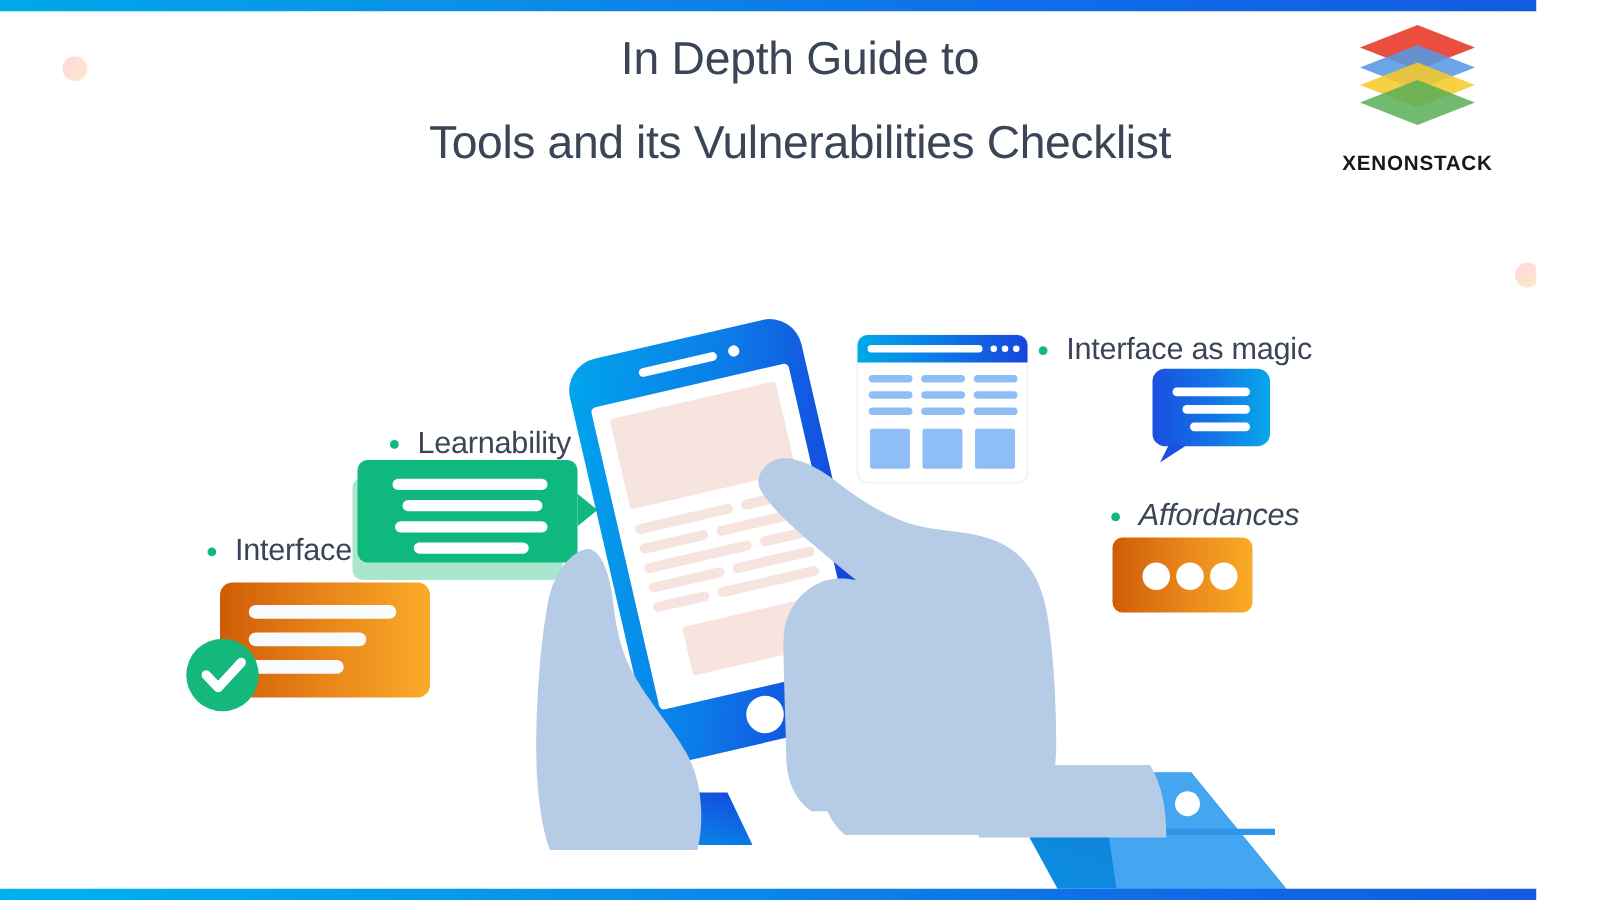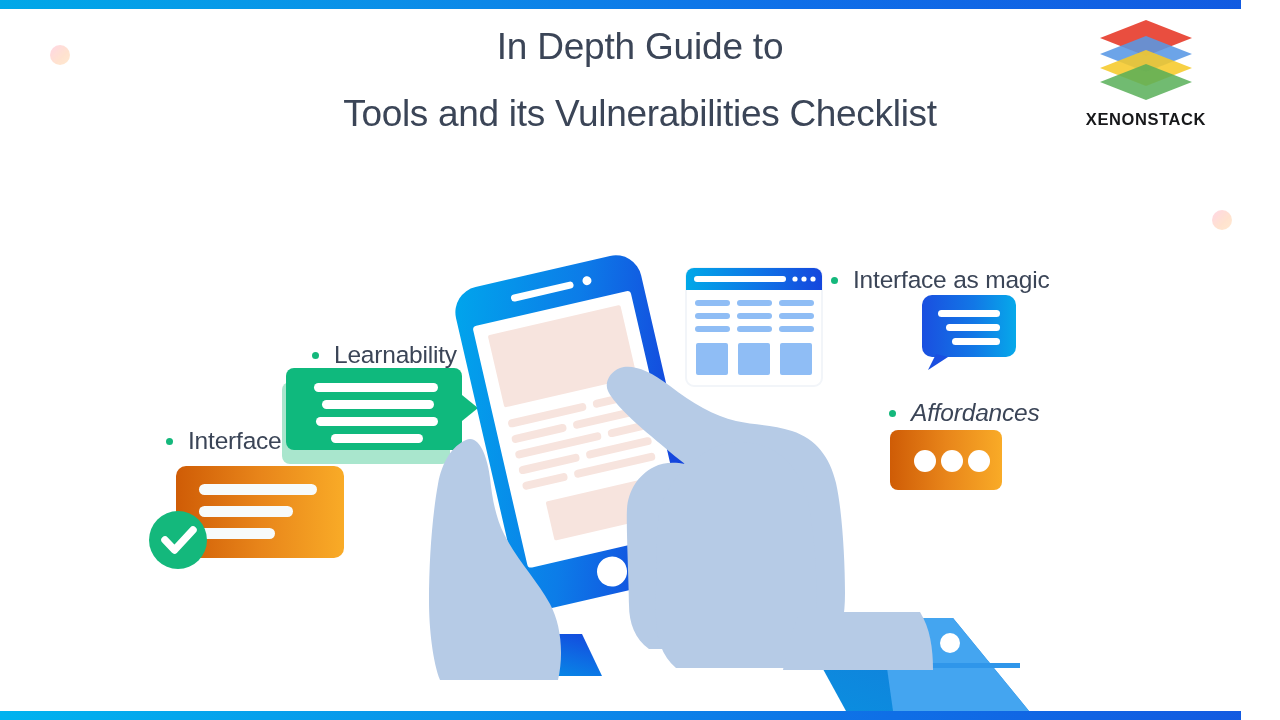--- a/index.html
+++ b/index.html
@@ -1,19 +1,19 @@
 <!DOCTYPE html>
 <html><head>
 <meta charset="utf-8">
 <title>Interaction Design Cover</title>
 <style>
   html,body{margin:0;padding:0;background:#ffffff;}
   body{width:1280px;height:720px;overflow:hidden;
        font-family:"Liberation Sans","DejaVu Sans",sans-serif;}
-  #stage{position:relative;width:1229px;height:720px;background:#fff;overflow:hidden;padding-left:12px;}
+  #stage{position:relative;width:1229px;height:720px;background:#fff;overflow:hidden;}
 
   
   .bar{position:absolute;left:0;width:1280px;}
   #topbar{top:0;height:9px;
     background:linear-gradient(90deg,#00a8e8 0%,#0b8fe8 30%,#0f6fe8 62%,#1259e0 100%);}
   #bottombar{top:711px;height:9px;
     background:linear-gradient(90deg,#00b3ef 0%,#0a93ea 35%,#0f6ee6 70%,#1358e0 100%);}
 
   
   #header{position:absolute;left:0;top:26px;width:1280px;text-align:center;}
@@ -23,21 +23,21 @@
     line-height:1.06;
     background:linear-gradient(90deg,#f15a29 0%,#ef3f37 18%,#e8303f 45%,#e01f49 75%,#dd1655 100%);
     -webkit-background-clip:text;background-clip:text;color:transparent;
     -webkit-text-fill-color:transparent;}
   #subtitle{margin-top:24px;font-size:37px;color:#3b4557;font-weight:400;
             letter-spacing:-.3px;}
 
   
   #logo{position:absolute;right:30px;top:18px;width:130px;text-align:center;}
   #logomark{position:relative;width:100px;height:84px;margin:0 auto;}
-  #logotext{margin-top:8px;font-size:16.5px;font-weight:700;color:#17181a;
+  #logotext{margin-top:20px;font-size:16.5px;font-weight:700;color:#17181a;
             letter-spacing:.6px;}
 
   
   .softdot{position:absolute;border-radius:50%;
     background:linear-gradient(135deg,#ffc9dc 0%,#ffd9c0 60%,#ffe3c2 100%);
     opacity:.75;filter:blur(.4px);}
   #dot-left{left:50px;top:45px;width:20px;height:20px;}
   #dot-right{left:1212px;top:210px;width:20px;height:20px;}
 
   

